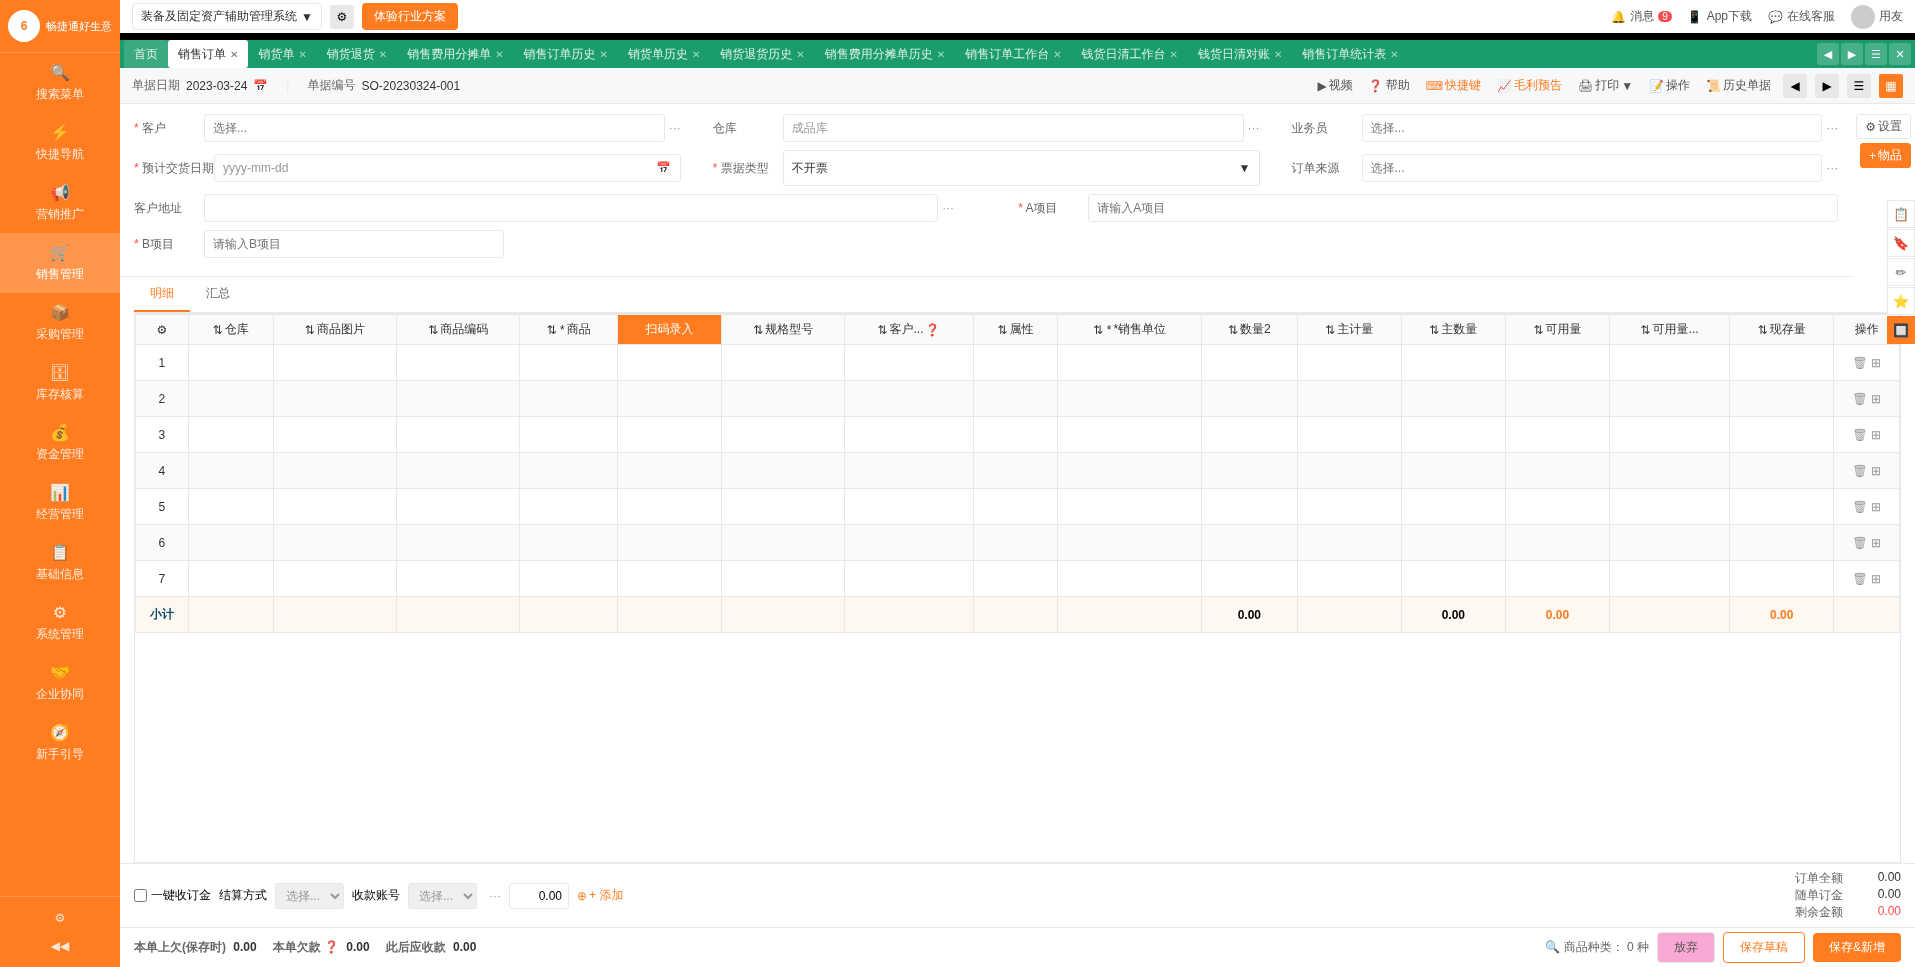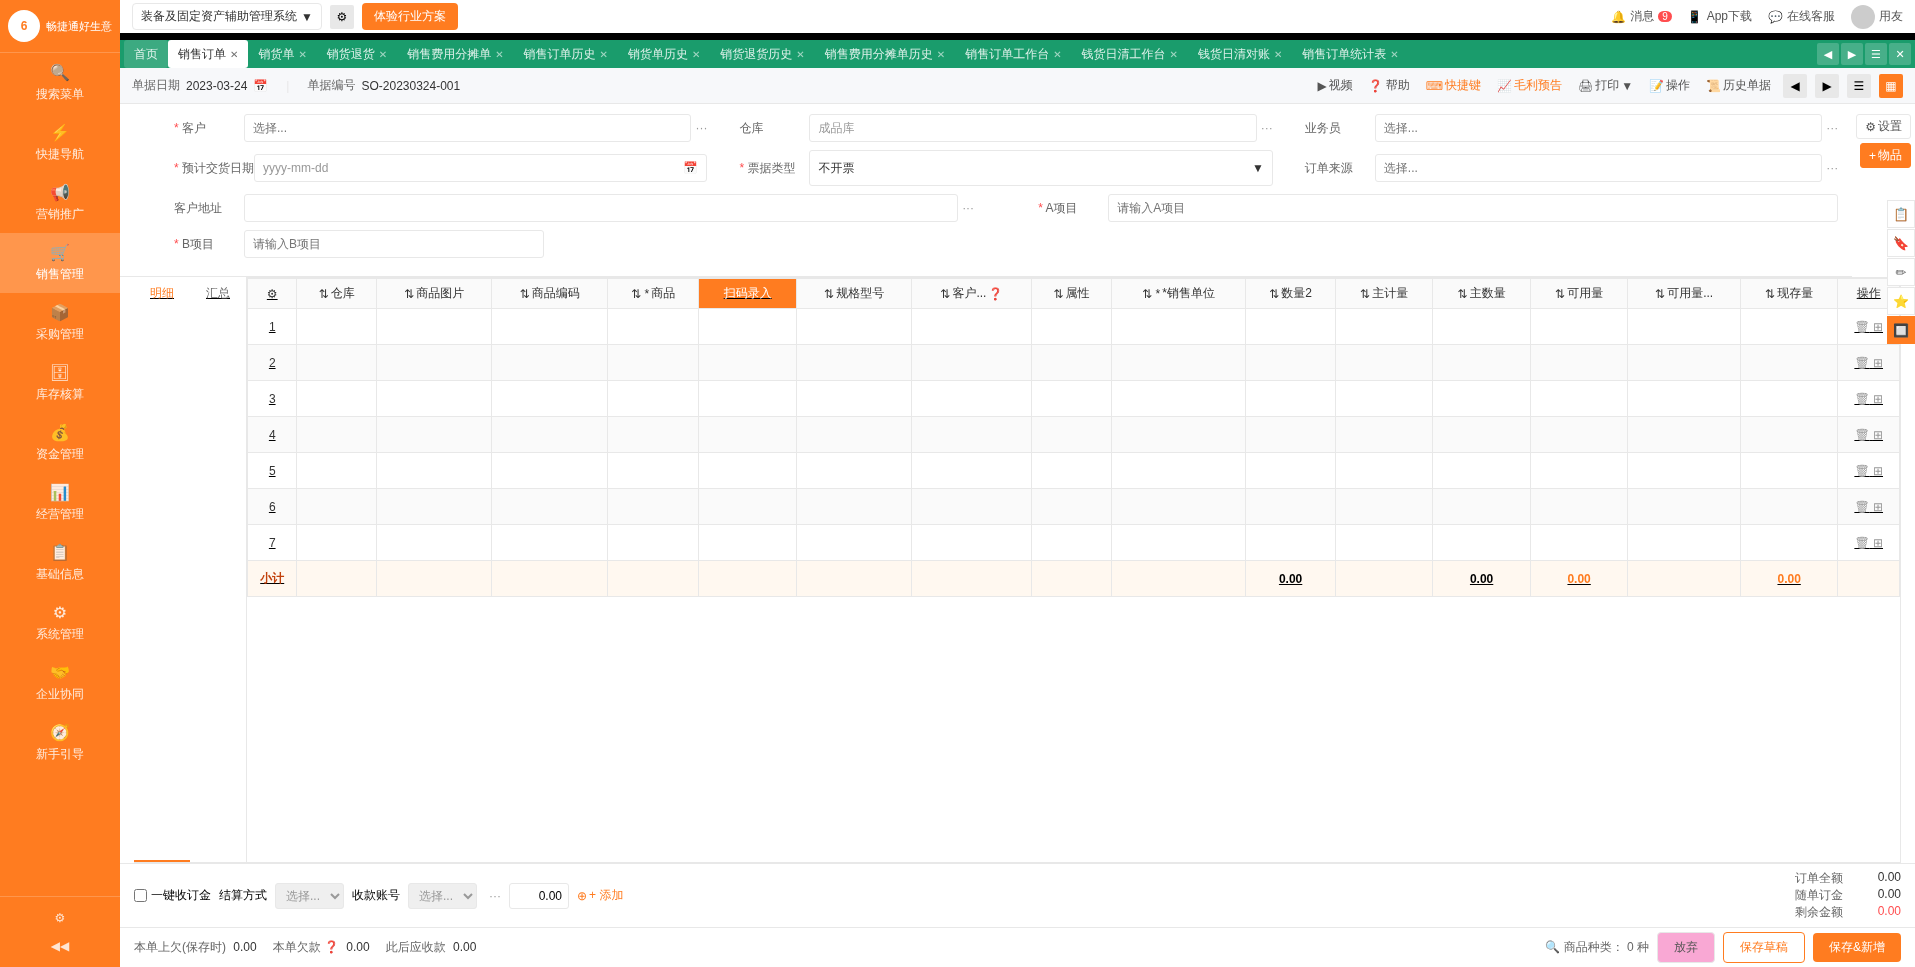--- a/index.html
+++ b/index.html
@@ -169,21 +169,20 @@
     
     .form-fields {
       padding: 10px 14px;
       border-bottom: 1px solid #e8e8e8;
       flex-shrink: 0;
     }
     .form-row {
       display: flex;
       margin-bottom: 8px;
       gap: 0;
-      margin-left: 40px;
     }
     .field-group {
       display: flex;
       align-items: center;
       flex: 1;
       min-width: 0;
     }
     .field-label {
       color: #666;
       white-space: nowrap;
@@ -220,24 +219,23 @@
       flex: 1;
       color: #999;
       display: flex; align-items: center; gap: 4px; cursor: pointer;
     }
     .separator { width: 32px; flex-shrink: 0; }
 
     
     .table-section {
       flex: 1;
       display: flex;
-      flex-direction: row;
+      flex-direction: column;
       padding: 0 14px;
       overflow: hidden;
-      text-decoration: underline;
     }
     .table-tabs {
       display: flex;
       border-bottom: 1px solid #e8e8e8;
       margin-bottom: 0;
     }
     .table-tab {
       padding: 8px 16px;
       cursor: pointer;
       color: #666;
@@ -272,21 +270,21 @@
       border: 1px solid #e8e8e8;
       padding: 6px 4px;
       text-align: center;
       height: 36px;
       color: #333;
     }
     .data-table tr:nth-child(even) td { background: #fafafa; }
     .row-num { color: #999; }
     .th-sort { cursor: pointer; display: inline-flex; align-items: center; gap: 2px; }
     .subtotal-row td { background: #fff8f0 !important; font-weight: bold; color: #ff7c20; }
-    .subtotal-label { color: #c2410c; }
+    .subtotal-label { color: #0c4a6e; }
 
     
     .bottom-section {
       border-top: 1px solid #e8e8e8;
       padding: 6px 14px;
       background: white;
       flex-shrink: 0;
     }
     .bottom-row {
       display: flex;
@@ -307,21 +305,21 @@
     
     .footer {
       height: 40px;
       background: white;
       border-top: 1px solid #e8e8e8;
       display: flex;
       align-items: center;
       padding: 0 14px;
       flex-shrink: 0;
     }
-    .footer-info { display: flex; align-items: center; gap: 16px; color: #666; }
+    .footer-info { display: flex; align-items: center; gap: 16px; color: #666; font-weight: bold; }
     .footer-actions { margin-left: auto; display: flex; align-items: center; gap: 8px; }
     .footer-summary-row { display: flex; gap: 8px; }
     .footer-summary-label { color: #666; }
     .footer-summary-value { color: #333; min-width: 50px; text-align: right; }
     .btn-discard {
       border: 1px solid #e8e8e8; background: #f9a8d4;
       border-radius: 4px; padding: 6px 16px; cursor: pointer; color: #555;
     }
     .btn-save {
       border: 1px solid #e8e8e8; background: white;

